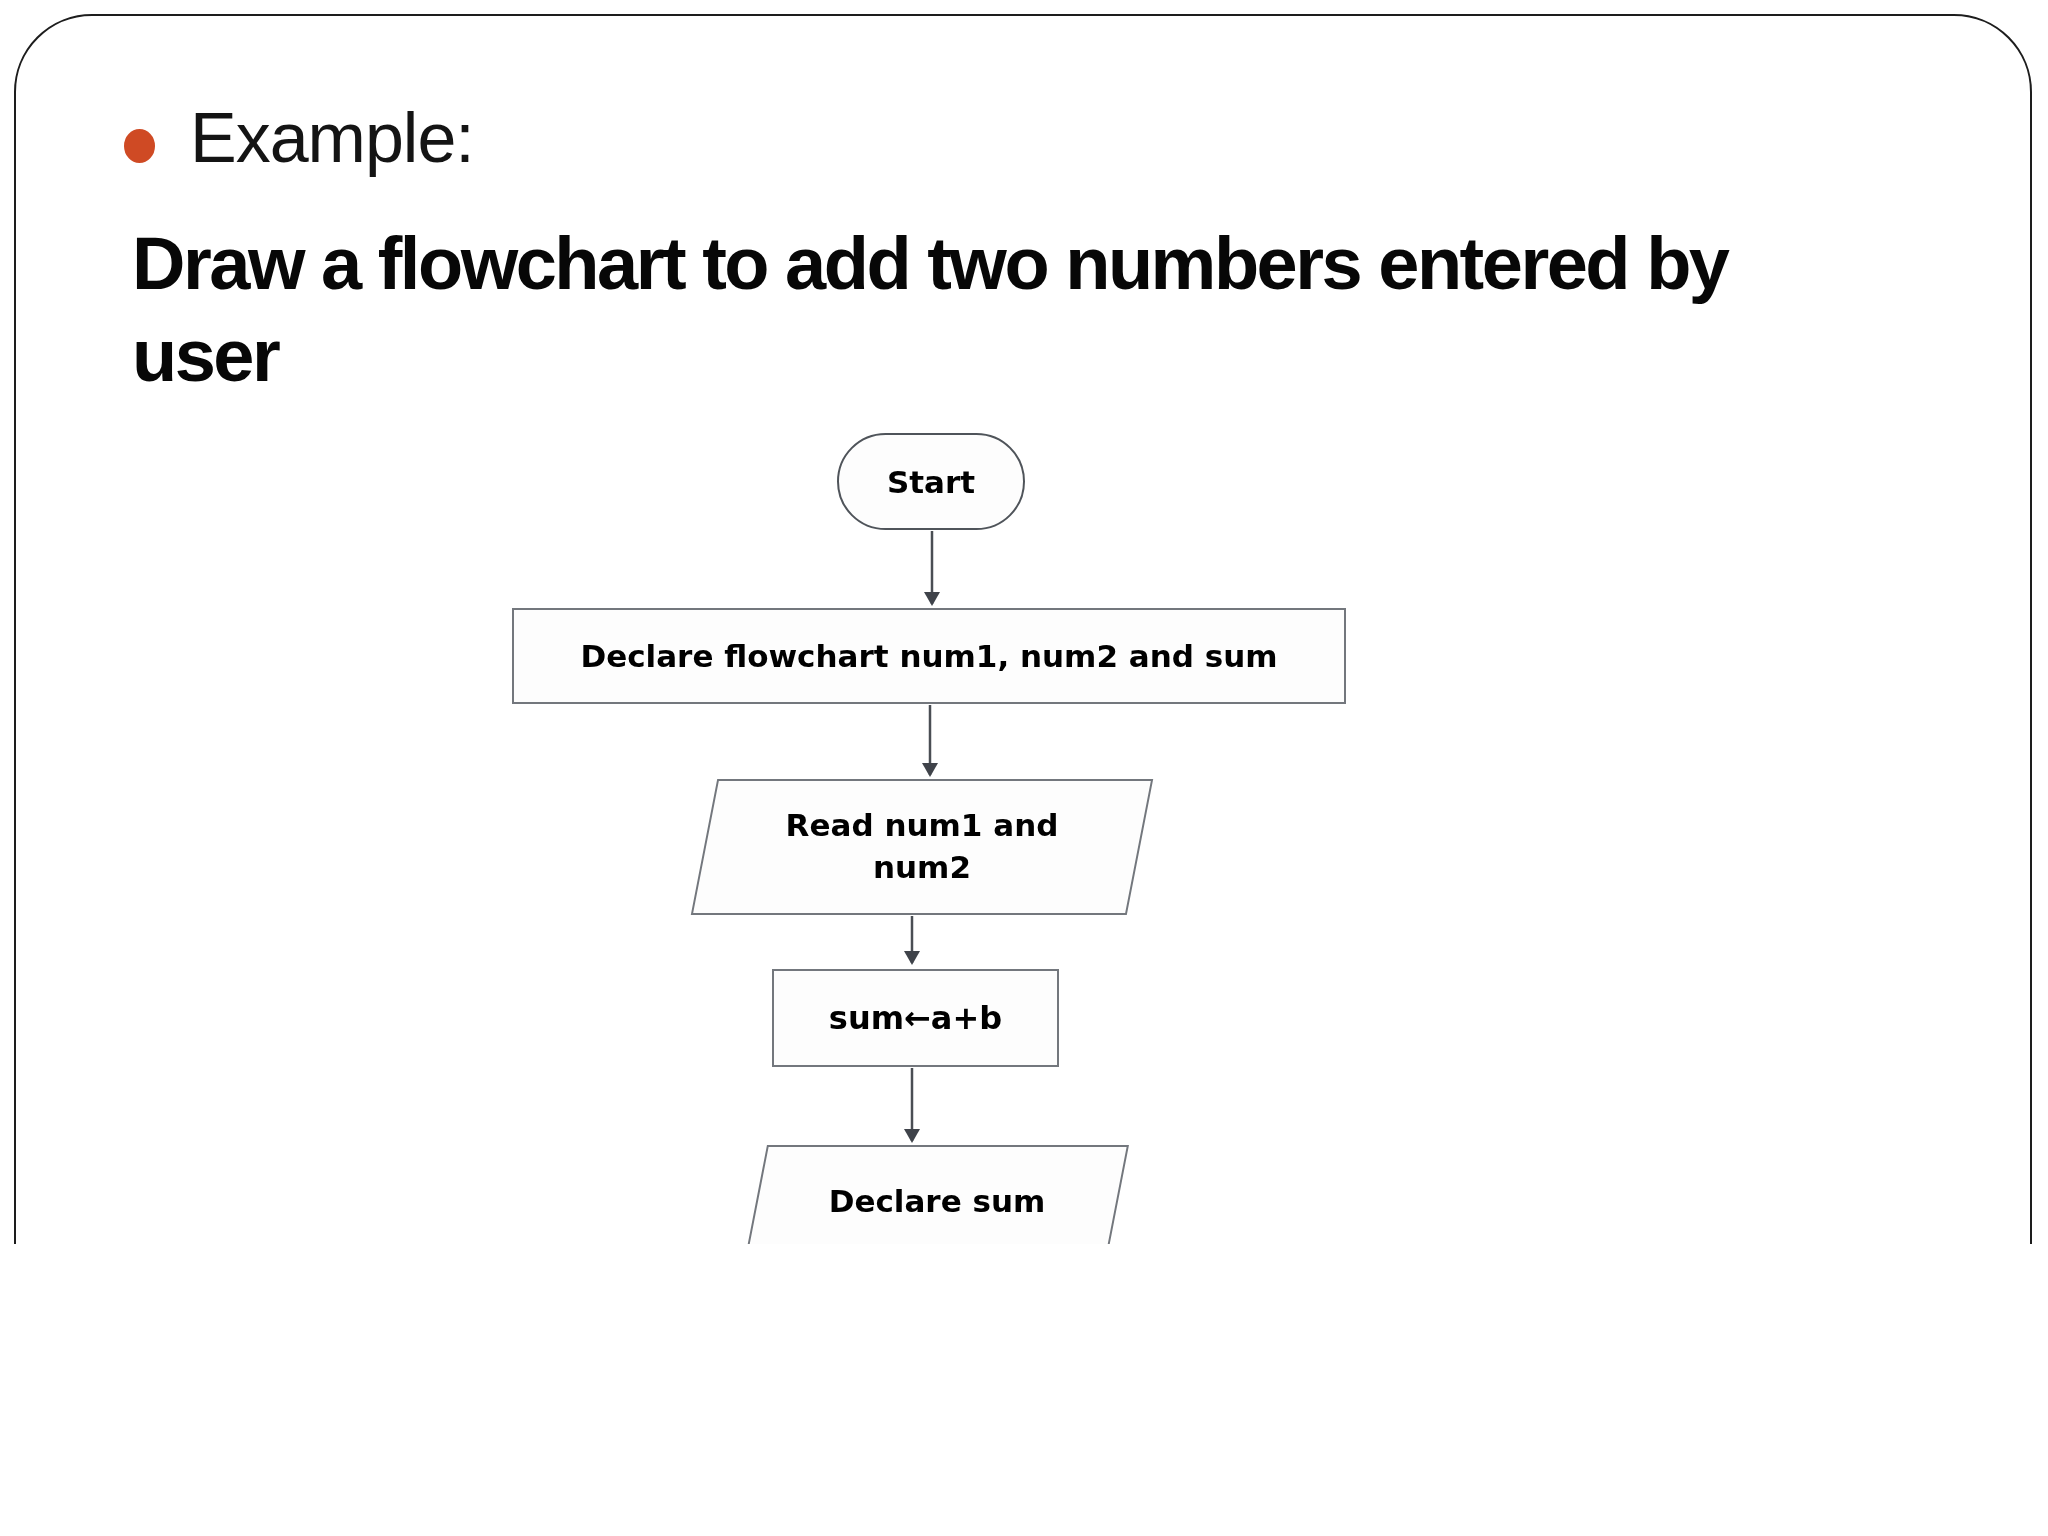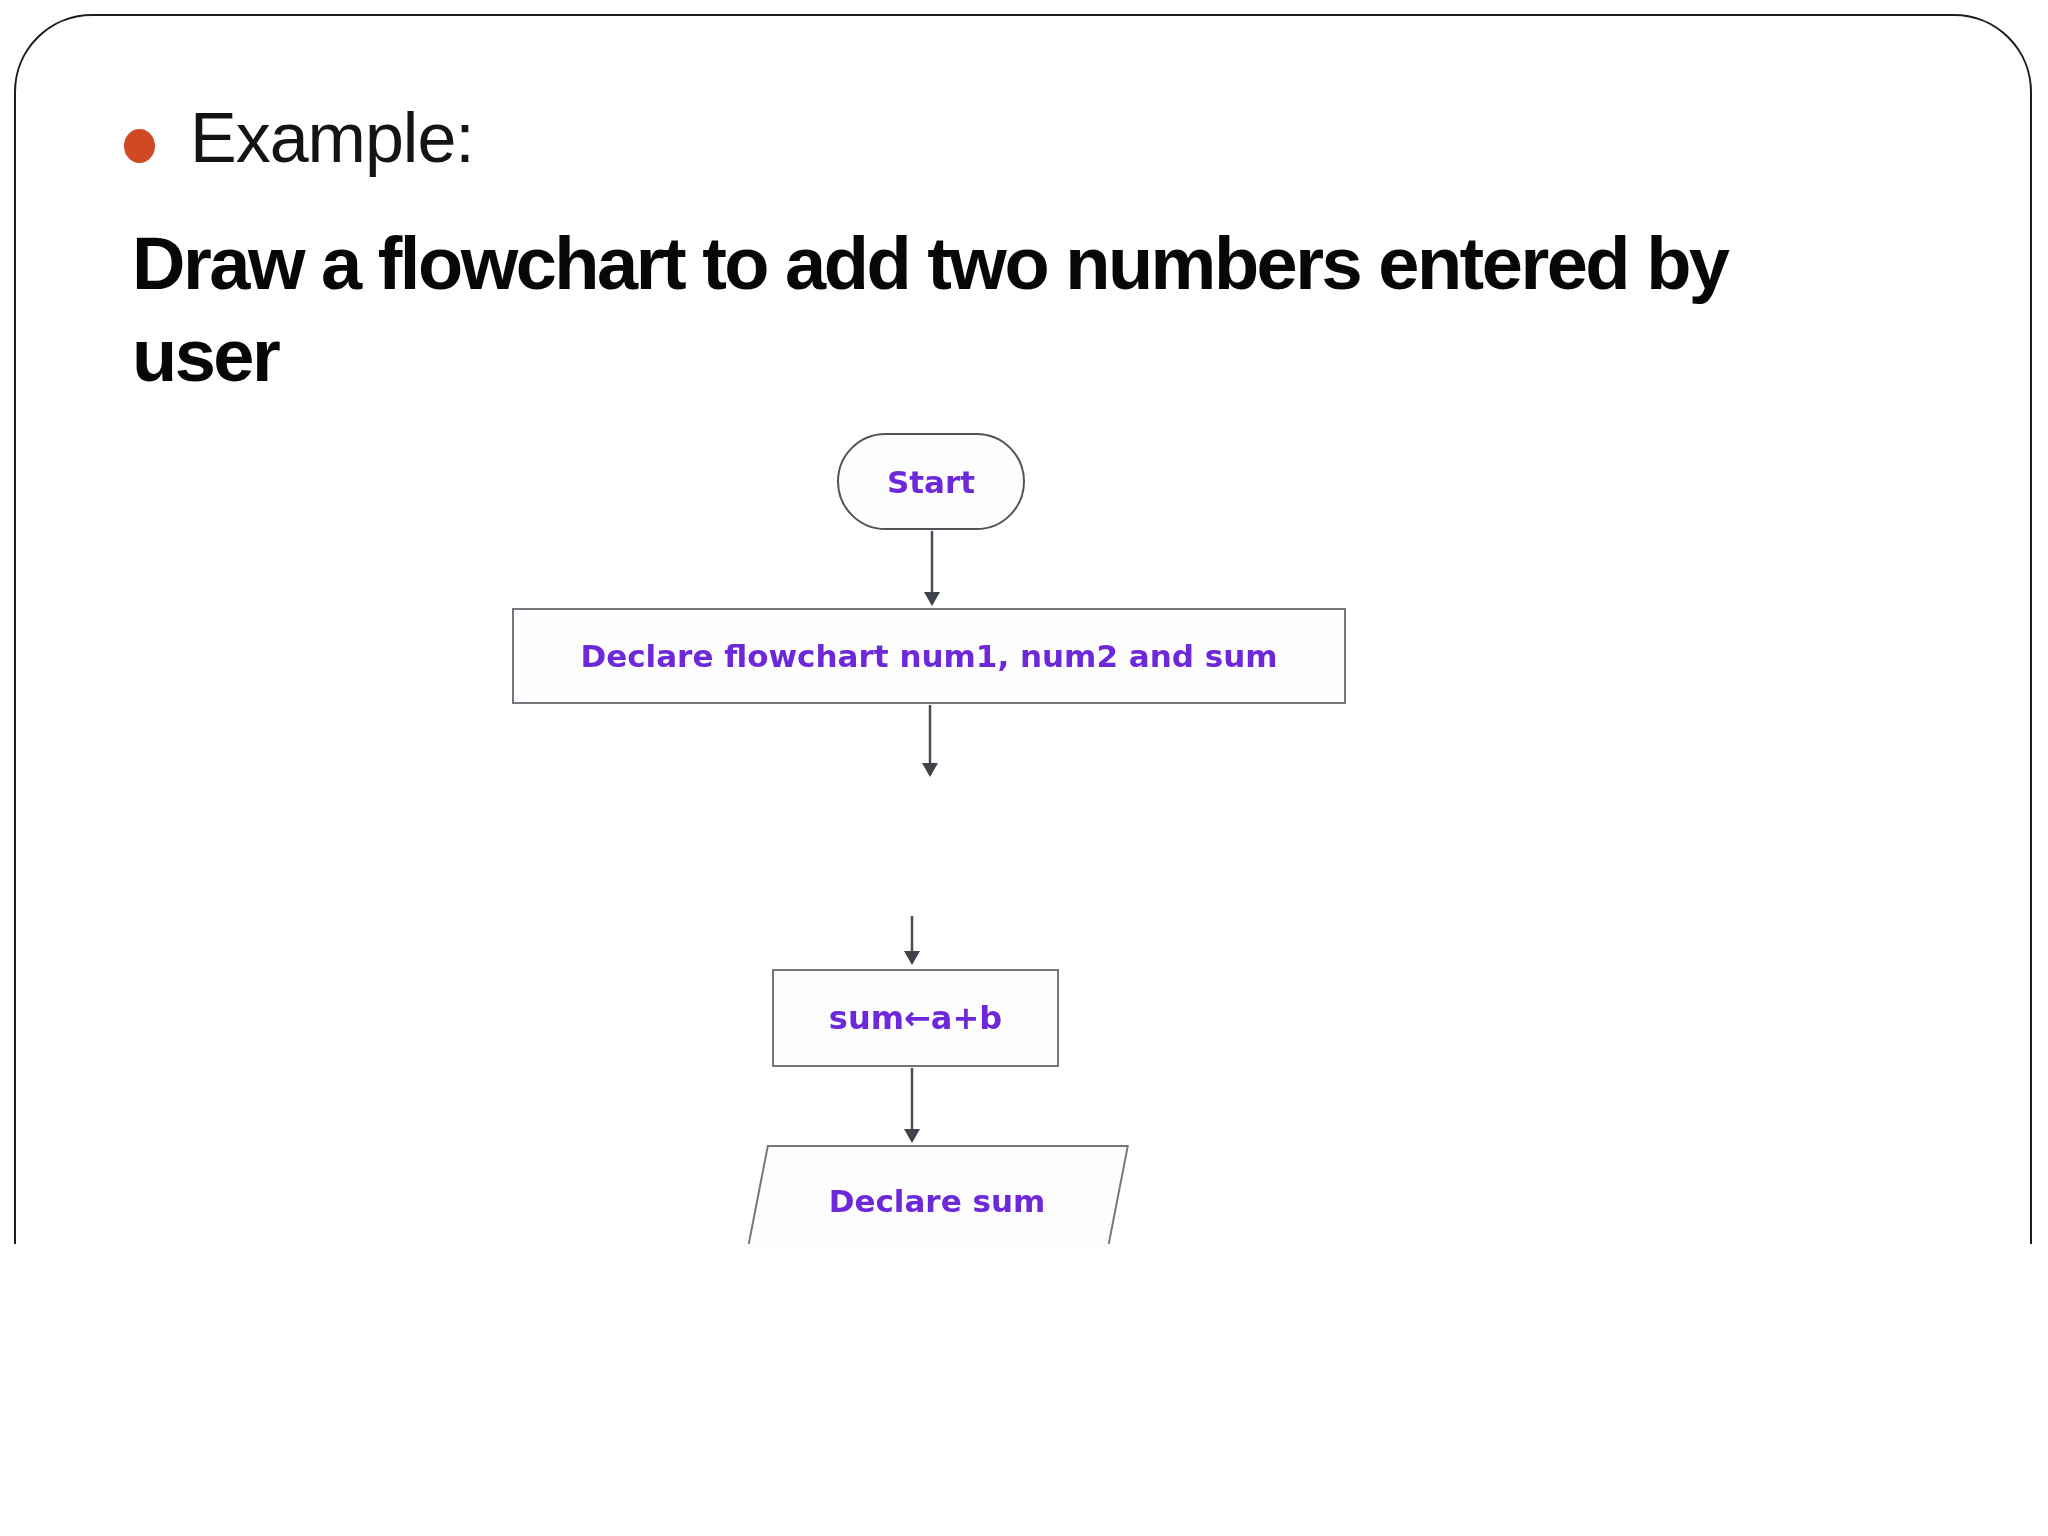--- a/index.html
+++ b/index.html
@@ -70,21 +70,21 @@
   }
   .node {
     position: absolute;
     box-sizing: border-box;
     display: flex;
     align-items: center;
     justify-content: center;
     text-align: center;
     font-family: "DejaVu Sans", sans-serif;
     font-weight: 700;
-    color: #6d28d9;
+    color: #000000;
     background: #fdfdfd;
   }
   .terminator {
     border: 2.5px solid #4f545a;
     border-radius: 52px;
     font-size: 31px;
   }
   .process {
     border: 2px solid #73777d;
     font-size: 31px;
@@ -142,20 +142,24 @@
     </svg>
 
     <div class="node terminator" id="n-start">
       <span>Start</span>
     </div>
 
     <div class="node process" id="n-declare">
       <span>Declare flowchart num1, num2 and sum</span>
     </div>
 
+    <div class="node io" id="n-read">
+      <span class="io-bg"></span>
+      <span class="io-label">Read num1 and num2</span>
+    </div>
 
     <div class="node process" id="n-assign">
       <span>sum←a+b</span>
     </div>
 
     <div class="node io" id="n-display">
       <span class="io-bg"></span>
       <span class="io-label">Declare sum</span>
     </div>
 

